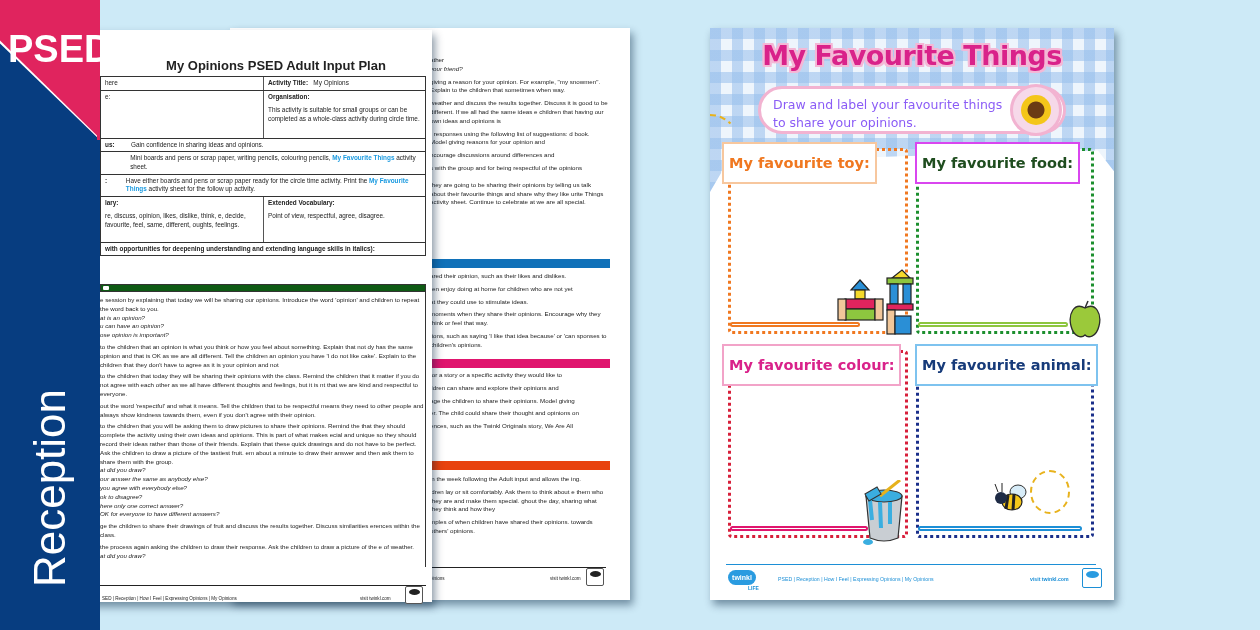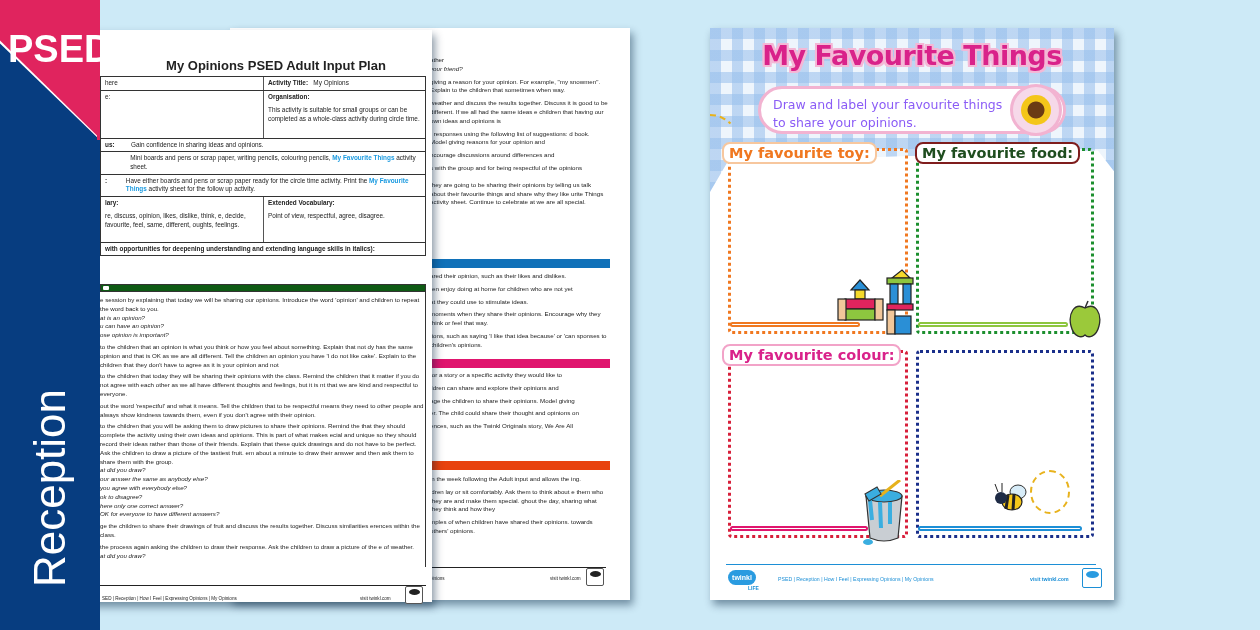--- a/index.html
+++ b/index.html
@@ -61,21 +61,21 @@
      clip-path: polygon(0 20%, 6% 12%, 10% 14%, 96% 12%, 100% 16%, 100% 100%, 0 100%); }
   .ws-title { position:absolute; left:0; width:404px; top:12px; text-align:center; font-size:27px; font-weight:700;
      color:#d9228a; font-family:"DejaVu Sans", sans-serif; letter-spacing:-0.5px;
      -webkit-text-stroke: 0; text-shadow: 2px 0 #f4b8d6, -2px 0 #f4b8d6, 0 2px #f4b8d6, 0 -2px #f4b8d6, 2px 2px #f4b8d6, -2px -2px #f4b8d6, 2px -2px #f4b8d6, -2px 2px #f4b8d6; }
   .instr { position:absolute; left:48px; top:58px; width:308px; height:48px; background:#fff; border:3px solid #f2b3d1; border-radius:24px; }
   .instr span { position:absolute; left:12px; top:7px; font-size:12.5px; line-height:1.4; color:#8b5cf6; font-family:"DejaVu Sans", sans-serif; }
   .sunflower { position:absolute; left:300px; top:56px; width:52px; height:52px; border-radius:50%; background:#f6d9e9; border:3px solid #f2b3d1; }
   .sunflower::before { content:""; position:absolute; left:8px; top:8px; width:30px; height:30px; border-radius:50%; background: radial-gradient(circle, #6b3b14 38%, #f4c61a 42%, #f4c61a 70%, #d5a00a 75%); }
 
   .box { position:absolute; border-style:dotted; border-width:3px; border-radius:4px; }
-  .box-label { position:absolute; font-weight:700; font-size:14.5px; font-family:"DejaVu Sans", sans-serif; padding:1px 5px; border-radius:8px; background:#fff; white-space:nowrap; }
+  .box-label { position:absolute; font-weight:700; font-size:14.5px; font-family:"DejaVu Sans", sans-serif; padding:11px 5px; border-radius:0; background:#fff; white-space:nowrap; }
   .box-line { position:absolute; height:5px; border:2px solid; border-radius:3px; background:#fff; }
 
   .deco { position:absolute; }
   .dash-trail { position:absolute; border:2px dashed #e8b21c; border-radius:50%; }
 
   .ws-footer-line { position:absolute; left:16px; top:536px; width:370px; height:1px; background:#1c8fd6; }
   .ws-footer { position:absolute; font-size:5.2px; color:#1c8fd6; }
   .twinkl-logo { position:absolute; left:18px; top:542px; width:28px; height:15px; border-radius:8px; background:#2a9be0; color:#fff; font-size:7px; font-weight:700; text-align:center; line-height:15px; }
   .ws-badge { position:absolute; left:372px; top:540px; width:20px; height:20px; border:1px solid #1c8fd6; border-radius:2px; }
   .ws-badge::before { content:""; position:absolute; left:3px; top:2px; width:13px; height:7px; border-radius:50%; background:#2a9be0; }
@@ -205,28 +205,29 @@
   <div class="instr">
       <span style="width:240px;display:block">Draw and label your favourite things to share your opinions.</span>
     </div>
   <div class="sunflower"></div>
 
   <div class="box" style="left:18px;top:120px;width:180px;height:186px;border-color:#f07820"></div>
   <div class="box-label" style="left:12px;top:114px;color:#f07820;border:2px solid #f7c79e">My favourite toy:</div>
   <div class="box-line" style="left:20px;top:294px;width:130px;border-color:#f07820"></div>
 
   <div class="box" style="left:206px;top:120px;width:178px;height:186px;border-color:#1c8f2e"></div>
-  <div class="box-label" style="left:205px;top:114px;color:#1f4d1f;border:2px solid #7f1d1d">My favourite food:</div>
+  <div class="box-label" style="left:205px;top:114px;color:#1f4d1f;border:2px solid #d946ef">My favourite food:</div>
   <div class="box-line" style="left:208px;top:294px;width:150px;border-color:#8dc63f"></div>
 
   <div class="box" style="left:18px;top:322px;width:180px;height:188px;border-color:#d71f3a"></div>
   <div class="box-label" style="left:12px;top:316px;color:#d9228a;border:2px solid #f2a3c8">My favourite colour:</div>
   <div class="box-line" style="left:20px;top:498px;width:138px;border-color:#e0156e"></div>
 
   <div class="box" style="left:206px;top:322px;width:178px;height:188px;border-color:#1a2f8a"></div>
+  <div class="box-label" style="left:205px;top:316px;color:#173b7a;border:2px solid #7ec3ef">My favourite animal:</div>
   <div class="box-line" style="left:208px;top:498px;width:164px;border-color:#1c8fd6"></div>
 
   <svg class="deco" style="left:125px;top:240px" width="82" height="72">
     <polygon points="16,22 25,12 34,22" fill="#2a8fd6" stroke="#222" stroke-width="1.2"></polygon>
     <rect x="20" y="22" width="10" height="9" fill="#f5d92b" stroke="#222" stroke-width="1.2"></rect>
     <rect x="10" y="31" width="30" height="10" fill="#e0245e" stroke="#222" stroke-width="1.2"></rect>
     <rect x="10" y="41" width="30" height="11" fill="#8dc63f" stroke="#222" stroke-width="1.2"></rect>
     <rect x="3" y="31" width="8" height="21" fill="#f1c79a" stroke="#222" stroke-width="1.2"></rect>
     <rect x="40" y="31" width="8" height="21" fill="#f1c79a" stroke="#222" stroke-width="1.2"></rect>
     <polygon points="57,10 67,2 75,10" fill="#f5d92b" stroke="#222" stroke-width="1.2"></polygon>

